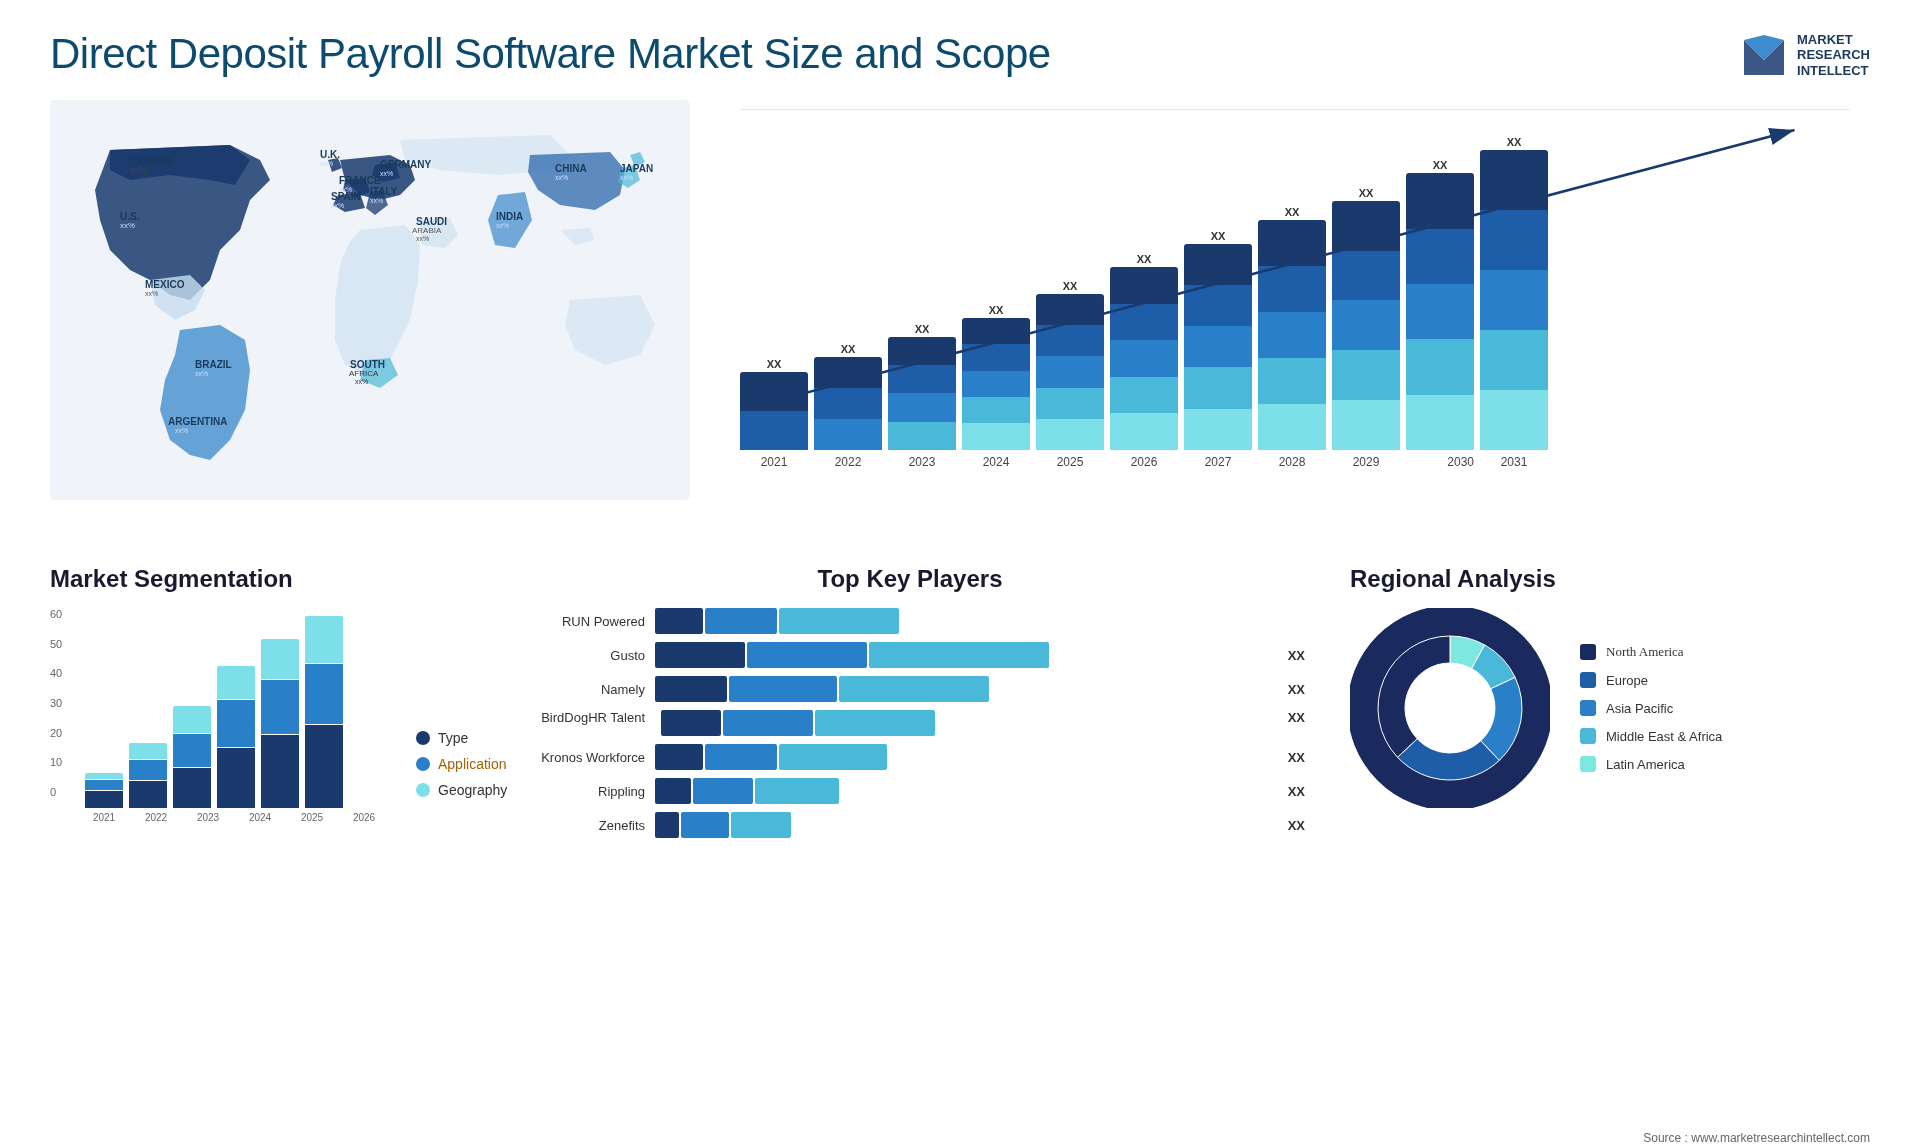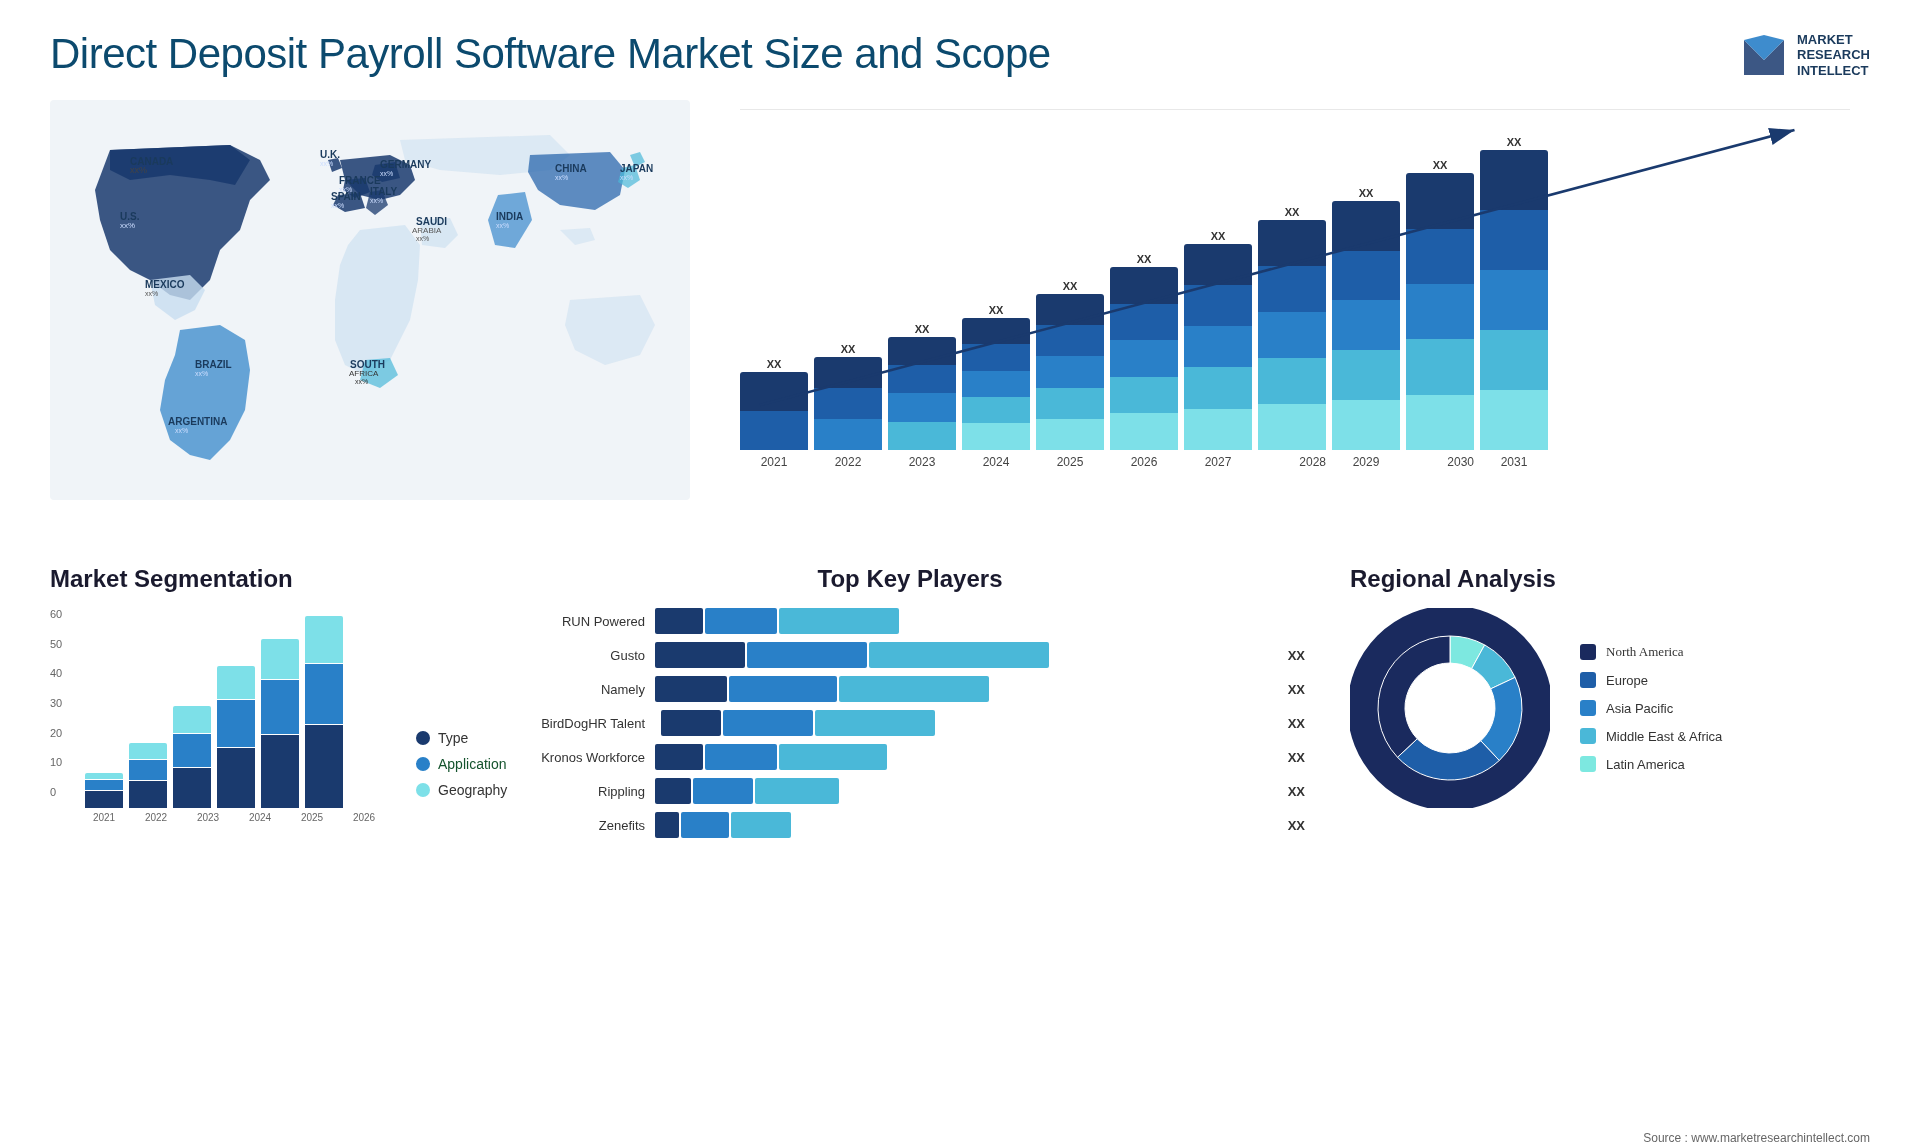--- a/index.html
+++ b/index.html
@@ -337,21 +337,21 @@
         </div>
 
         <div id="x-axis-labels" style="display:flex; gap:6px; margin-top:5px; padding-left:10px;">
         <div style="width: 68px; text-align: center; font-size: 12px; color: rgb(68, 68, 68);">2021</div>
             <div style="width: 68px; text-align: center; font-size: 12px; color: rgb(68, 68, 68);">2022</div>
             <div style="width: 68px; text-align: center; font-size: 12px; color: rgb(68, 68, 68);">2023</div>
             <div style="width: 68px; text-align: center; font-size: 12px; color: rgb(68, 68, 68);">2024</div>
             <div style="width: 68px; text-align: center; font-size: 12px; color: rgb(68, 68, 68);">2025</div>
             <div style="width: 68px; text-align: center; font-size: 12px; color: rgb(68, 68, 68);">2026</div>
             <div style="width: 68px; text-align: center; font-size: 12px; color: rgb(68, 68, 68);">2027</div>
-            <div style="width: 68px; text-align: right; font-size: 12px; color: rgb(68, 68, 68);">2028</div>
+            <div style="width: 68px; text-align: center; font-size: 12px; color: rgb(68, 68, 68);">2028</div>
             <div style="width: 68px; text-align: center; font-size: 12px; color: rgb(68, 68, 68);">2029</div>
             <div style="width: 68px; text-align: right; font-size: 12px; color: rgb(68, 68, 68);">2030</div>
             <div style="width: 68px; text-align: center; font-size: 12px; color: rgb(68, 68, 68);">2031</div>
           </div>
       </div>
     </div>
   </div>
 
   <div style="display:flex; gap:25px; height:260px;">
 
@@ -423,21 +423,21 @@
               <div style="width: 38px; text-align: center; font-size: 10px; color: rgb(102, 102, 102); margin-right: 8px;">2025</div>
               <div style="width: 38px; text-align: center; font-size: 10px; color: rgb(102, 102, 102); margin-right: 8px;">2026</div>
             </div>
         </div>
 
         <div style="display:flex; flex-direction:column; gap:10px; padding-bottom:25px; margin-left:10px;">
         <div style="display: flex; align-items: center; gap: 8px; font-size: 14px; color: rgb(51, 51, 51);">
               <div style="width: 14px; height: 14px; border-radius: 50%; background: rgb(26, 58, 110); flex-shrink: 0;"></div>
               <span>Type</span>
             </div>
-            <div style="display: flex; align-items: center; gap: 8px; font-size: 14px; color: #14532d;">
+            <div style="display: flex; align-items: center; gap: 8px; font-size: 14px; color: #a16207;">
               <div style="width: 14px; height: 14px; border-radius: 50%; background: rgb(41, 128, 200); flex-shrink: 0;"></div>
               <span>Application</span>
             </div>
             <div style="display: flex; align-items: center; gap: 8px; font-size: 14px; color: rgb(51, 51, 51);">
               <div style="width: 14px; height: 14px; border-radius: 50%; background: rgb(125, 224, 232); flex-shrink: 0;"></div>
               <span>Geography</span>
             </div>
           </div>
       </div>
     </div>
@@ -465,21 +465,21 @@
           </div>
           <div style="display: flex; align-items: center; margin-bottom: 8px; gap: 10px;">
             <div style="font-size: 13px; color: rgb(51, 51, 51); width: 130px; flex-shrink: 0; text-align: right;">Namely</div>
             <div style="display: flex; align-items: center; gap: 2px; flex: 1 1 0%; height: 26px;">
               <div style="height: 100%; width: 72px; background: rgb(26, 58, 110); border-radius: 2px;"></div>
               <div style="height: 100%; width: 108px; background: rgb(41, 128, 200); border-radius: 2px;"></div>
               <div style="height: 100%; width: 150px; background: rgb(74, 184, 216); border-radius: 2px;"></div>
             </div>
             <div style="font-size: 13px; color: rgb(51, 51, 51); font-weight: 600; margin-left: 8px;">XX</div>
           </div>
-          <div style="display: flex; align-items: center; margin-bottom: 8px; gap: 16px;">
+          <div style="display: flex; margin-bottom: 8px; gap: 16px;">
             <div style="font-size: 13px; color: rgb(51, 51, 51); width: 130px; flex-shrink: 0; text-align: right;">BirdDogHR Talent</div>
             <div style="display: flex; align-items: center; gap: 2px; flex: 1 1 0%; height: 26px;">
               <div style="height: 100%; width: 60px; background: rgb(26, 58, 110); border-radius: 2px;"></div>
               <div style="height: 100%; width: 90px; background: rgb(41, 128, 200); border-radius: 2px;"></div>
               <div style="height: 100%; width: 120px; background: rgb(74, 184, 216); border-radius: 2px;"></div>
             </div>
             <div style="font-size: 13px; color: rgb(51, 51, 51); font-weight: 600; margin-left: 8px;">XX</div>
           </div>
           <div style="display: flex; align-items: center; margin-bottom: 8px; gap: 10px;">
             <div style="font-size: 13px; color: rgb(51, 51, 51); width: 130px; flex-shrink: 0; text-align: right;">Kronos Workforce</div>

